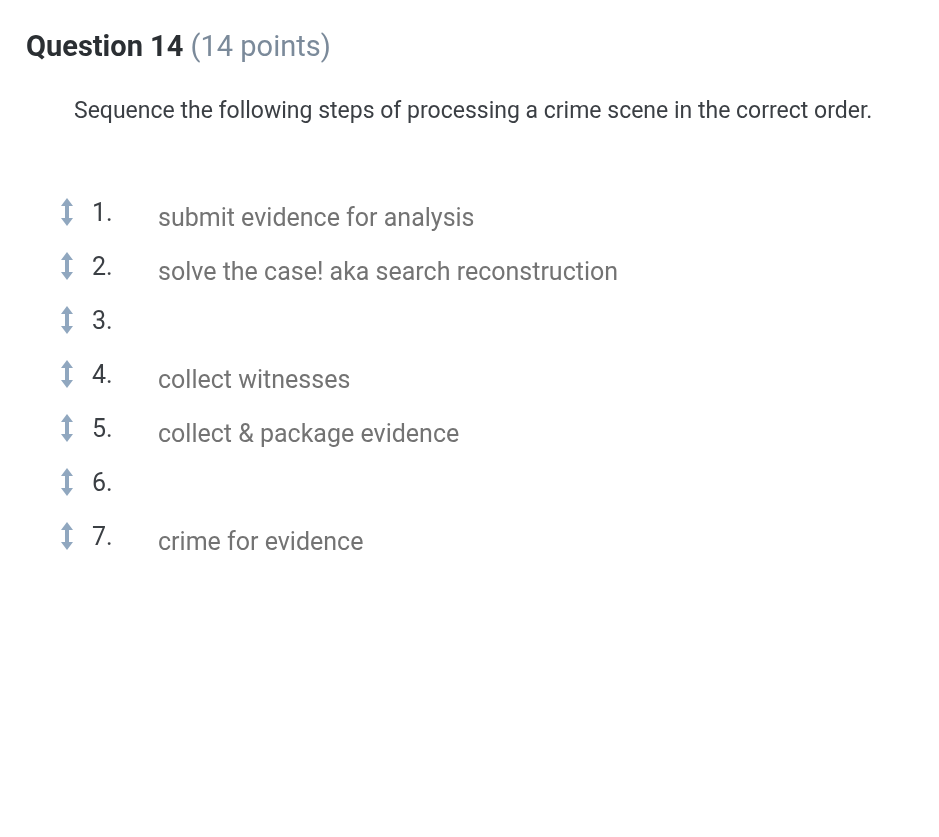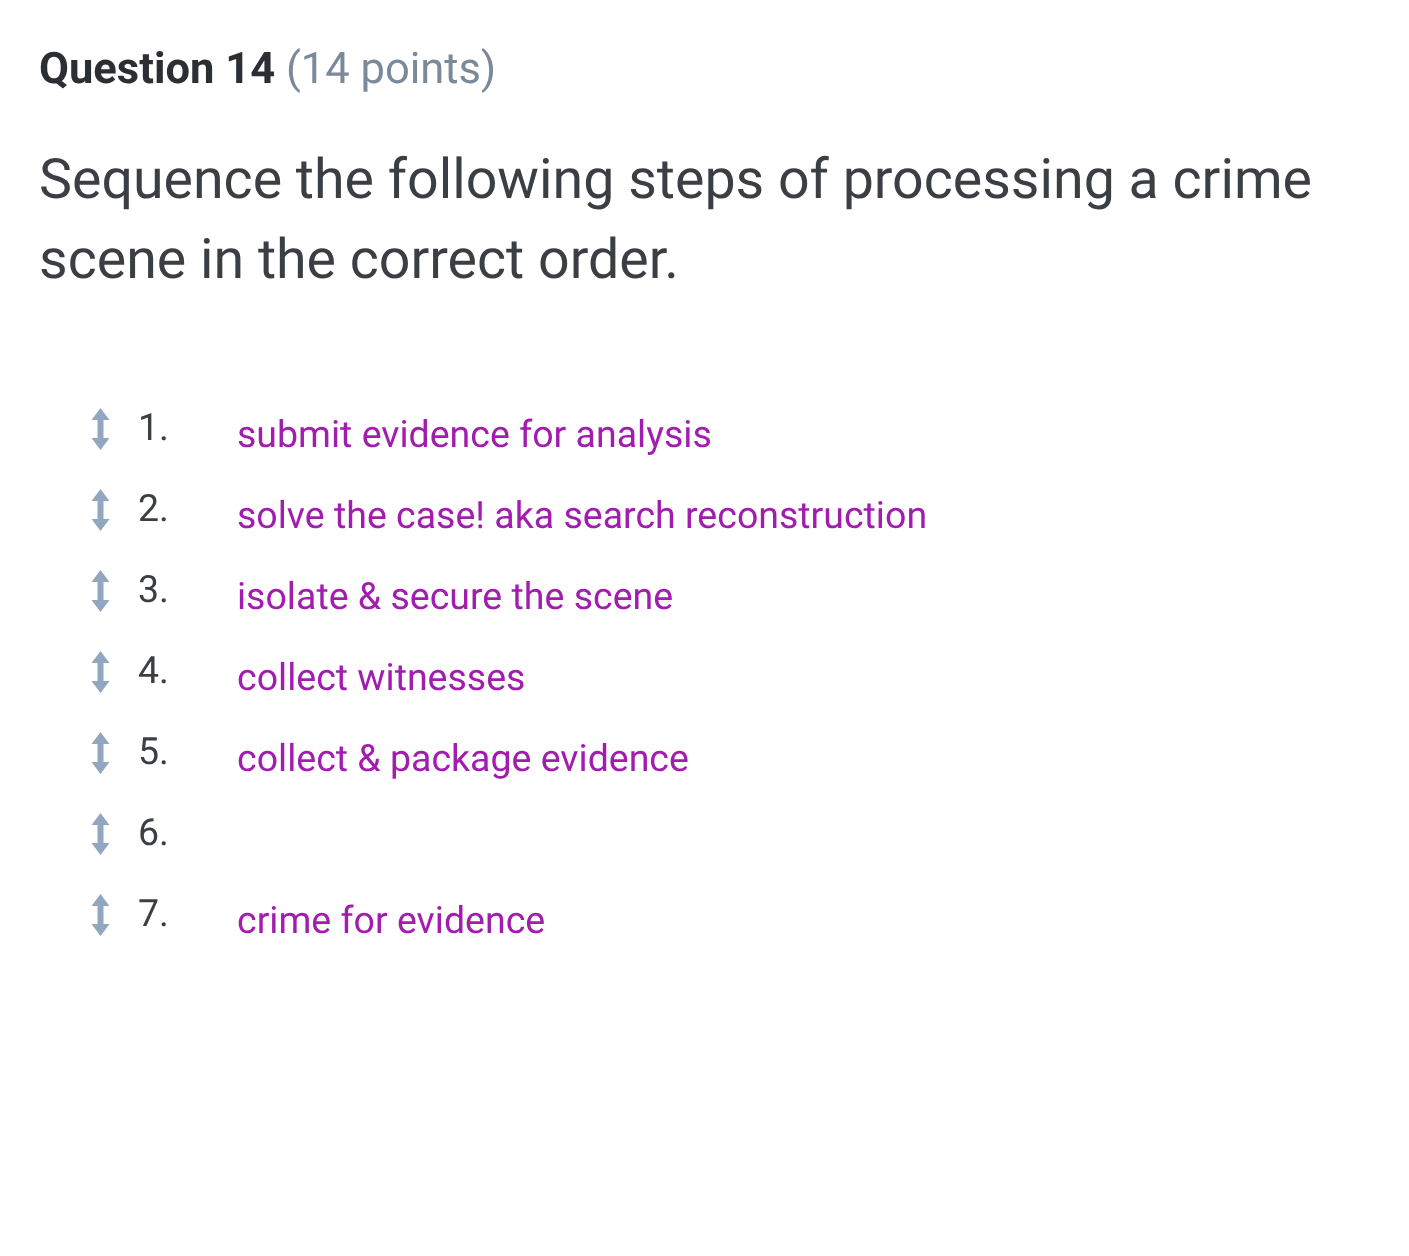--- a/index.html
+++ b/index.html
@@ -22,25 +22,26 @@
   }
   .heading .q-label {
     font-weight: 700;
     color: #2b2f33;
   }
   .heading .points {
     font-weight: 400;
     color: #7b8a9a;
   }
   .prompt {
-    font-size: 37px;
+    font-size: 23px;
     line-height: 1.45;
     color: #3b3f44;
     margin-bottom: 58px;
     font-weight: 400;
+    margin-left: 48px;
   }
   .items {
     padding-left: 28px;
   }
   .item {
     display: flex;
     align-items: center;
     height: 54px;
     font-size: 25px;
     color: #3b3f44;
@@ -57,21 +58,21 @@
     display: block;
   }
   .num {
     width: 40px;
     padding-left: 12px;
     box-sizing: content-box;
     color: #3b3f44;
   }
   .text {
     padding-left: 26px;
-    color: #a21caf;
+    color: #737373;
     margin-top: 10px;
   }
 </style>
 </head>
 <body>
 
 <div class="page">
 
   <div class="heading">
     <span class="q-label">Question 14</span>
@@ -102,21 +103,20 @@
       <span class="text">solve the case! aka search reconstruction</span>
     </div>
 
     <div class="item">
       <span class="drag-handle">
         <svg width="18" height="30" viewBox="0 0 18 30">
           <path d="M9 1 L3 9 L7 9 L7 21 L3 21 L9 29 L15 21 L11 21 L11 9 L15 9 Z" fill="#90a7bf"></path>
         </svg>
       </span>
       <span class="num">3.</span>
-      <span class="text">isolate &amp; secure the scene</span>
     </div>
 
     <div class="item">
       <span class="drag-handle">
         <svg width="18" height="30" viewBox="0 0 18 30">
           <path d="M9 1 L3 9 L7 9 L7 21 L3 21 L9 29 L15 21 L11 21 L11 9 L15 9 Z" fill="#90a7bf"></path>
         </svg>
       </span>
       <span class="num">4.</span>
       <span class="text">collect witnesses</span>

